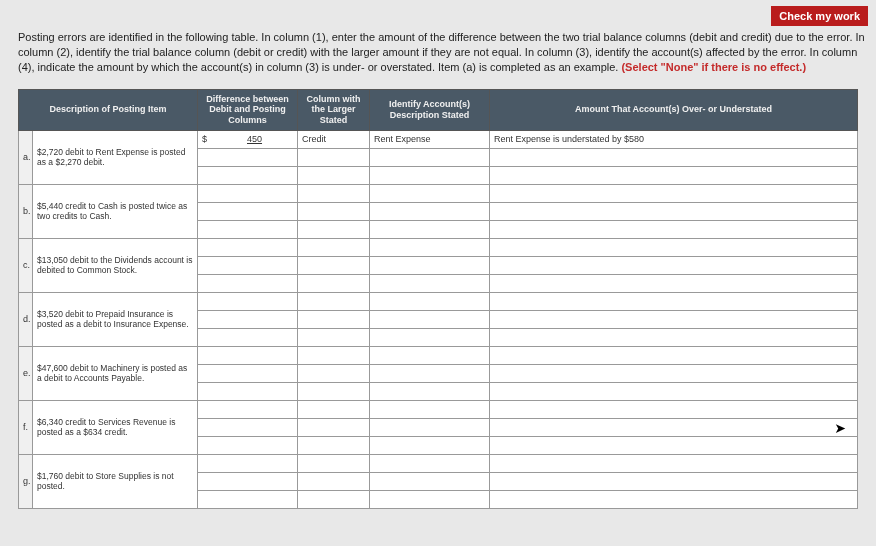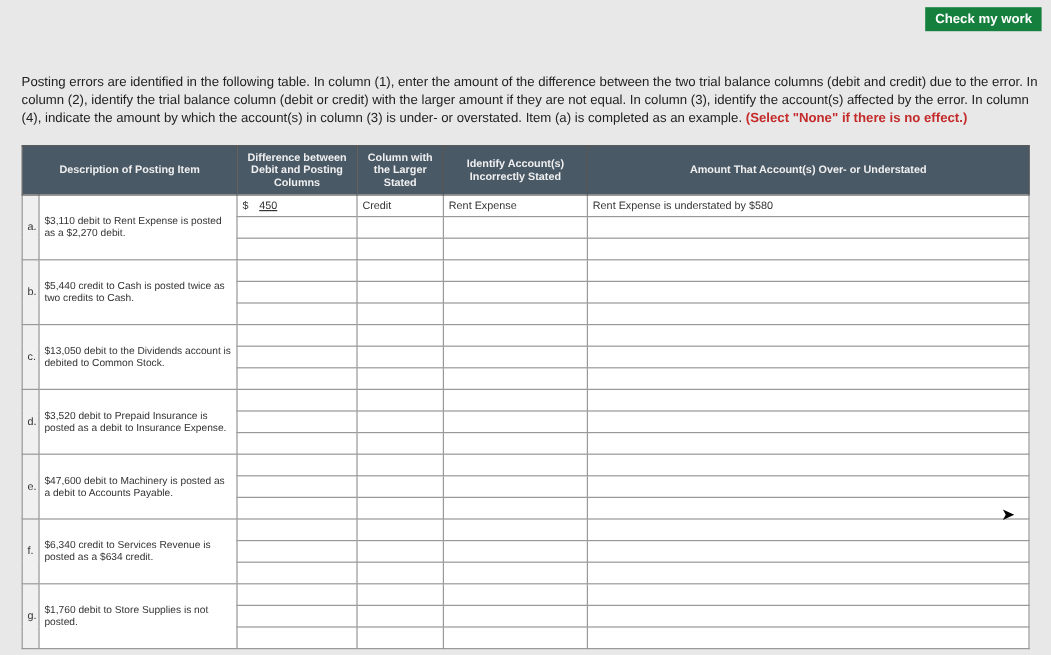--- a/index.html
+++ b/index.html
@@ -16,29 +16,28 @@
       font-size: 10px;
       color: #333;
     }
     .check-work {
       position: absolute;
       top: 6px;
       right: 8px;
       color: #fff;
       font-size: 11px;
       font-weight: bold;
-      background: #15803d;
+      background: #b91c1c;
       padding: 4px 8px;
     }
     .instructions {
       padding: 30px 4px 10px 18px;
       font-size: 11px;
       line-height: 1.35;
       color: #222;
-      margin-top: 32px;
     }
     .instructions .highlight {
       color: #c42b2b;
       font-weight: bold;
     }
     .table-wrap {
       padding: 4px 18px;
     }
     table {
       border-collapse: collapse;
@@ -81,21 +80,21 @@
     .col-desc { width: 165px; }
     .col-diff { width: 100px; }
     .col-larger { width: 72px; }
     .col-ident { width: 120px; }
     .col-amount { width: auto; }
     .diff-split {
       display: flex;
       align-items: center;
     }
     .diff-split .sym { width: 14px; }
-    .diff-split .num { flex: 1; text-align: left; text-decoration: underline; }
+    .diff-split .num { flex: 1; text-align: center; text-decoration: underline; }
     .cursor {
       position: absolute;
       right: 30px;
       bottom: 110px;
       font-size: 14px;
       color: #000;
     }
   </style>
 </head>
 <body>
@@ -115,28 +114,28 @@
       <col class="col-diff">
       <col class="col-larger">
       <col class="col-ident">
       <col class="col-amount">
     </colgroup>
     <thead>
       <tr>
         <th colspan="2">Description of Posting Item</th>
         <th>Difference between Debit and Posting Columns</th>
         <th>Column with the Larger Stated</th>
-        <th>Identify Account(s) Incorrectly Stated</th>
+        <th>Identify Account(s) Description Stated</th>
         <th>Amount That Account(s) Over- or Understated</th>
       </tr>
     </thead>
     <tbody id="tbody">
     <tr>
           <td class="label-cell" rowspan="3">a.</td>
-          <td class="desc-cell" rowspan="3">$3,110 debit to Rent Expense is posted as a $2,270 debit.</td>
+          <td class="desc-cell" rowspan="3">$2,720 debit to Rent Expense is posted as a $2,270 debit.</td>
           <td class="input-cell">
             <div class="diff-split">
               <span class="sym">$</span>
               <span class="num">450</span>
             </div>
           </td>
           <td class="input-cell">Credit</td>
           <td class="input-cell">Rent Expense</td>
           <td class="input-cell">Rent Expense is understated by $580</td>
         </tr>

